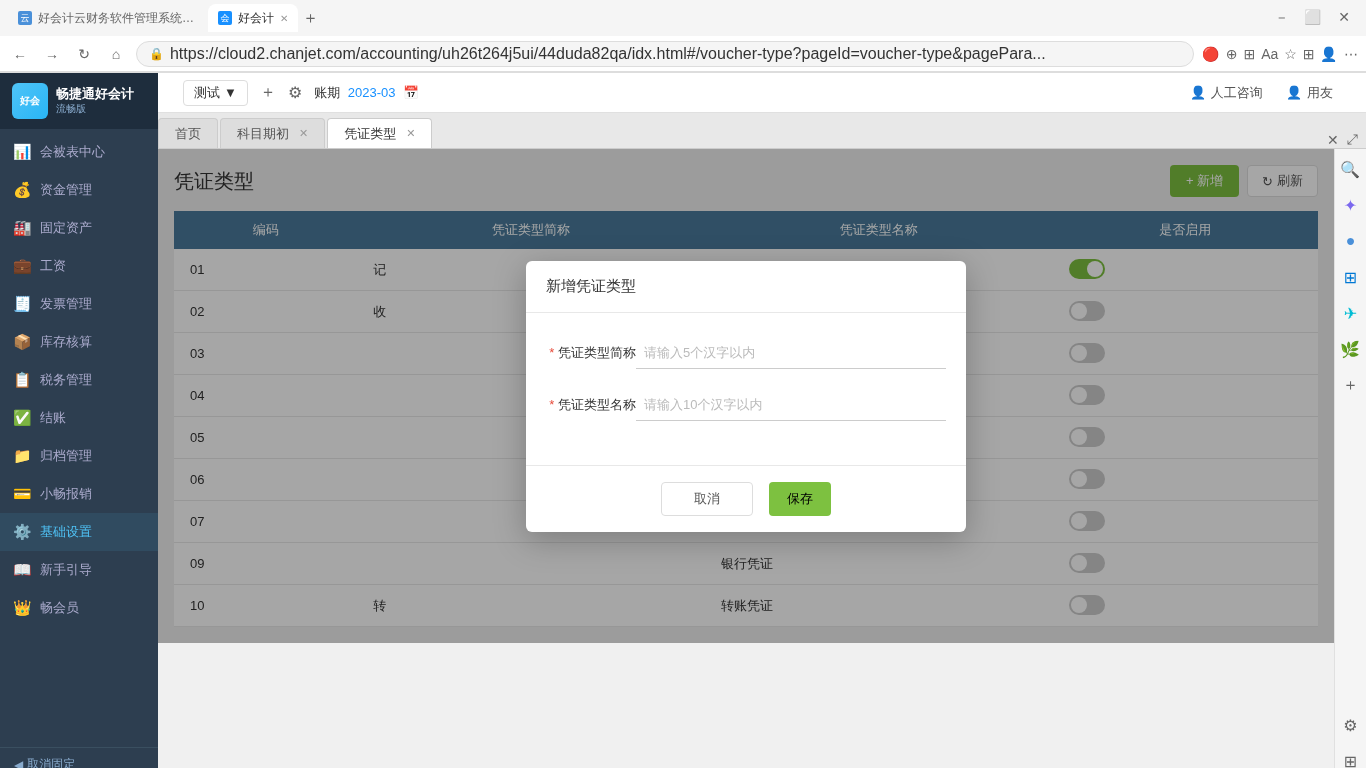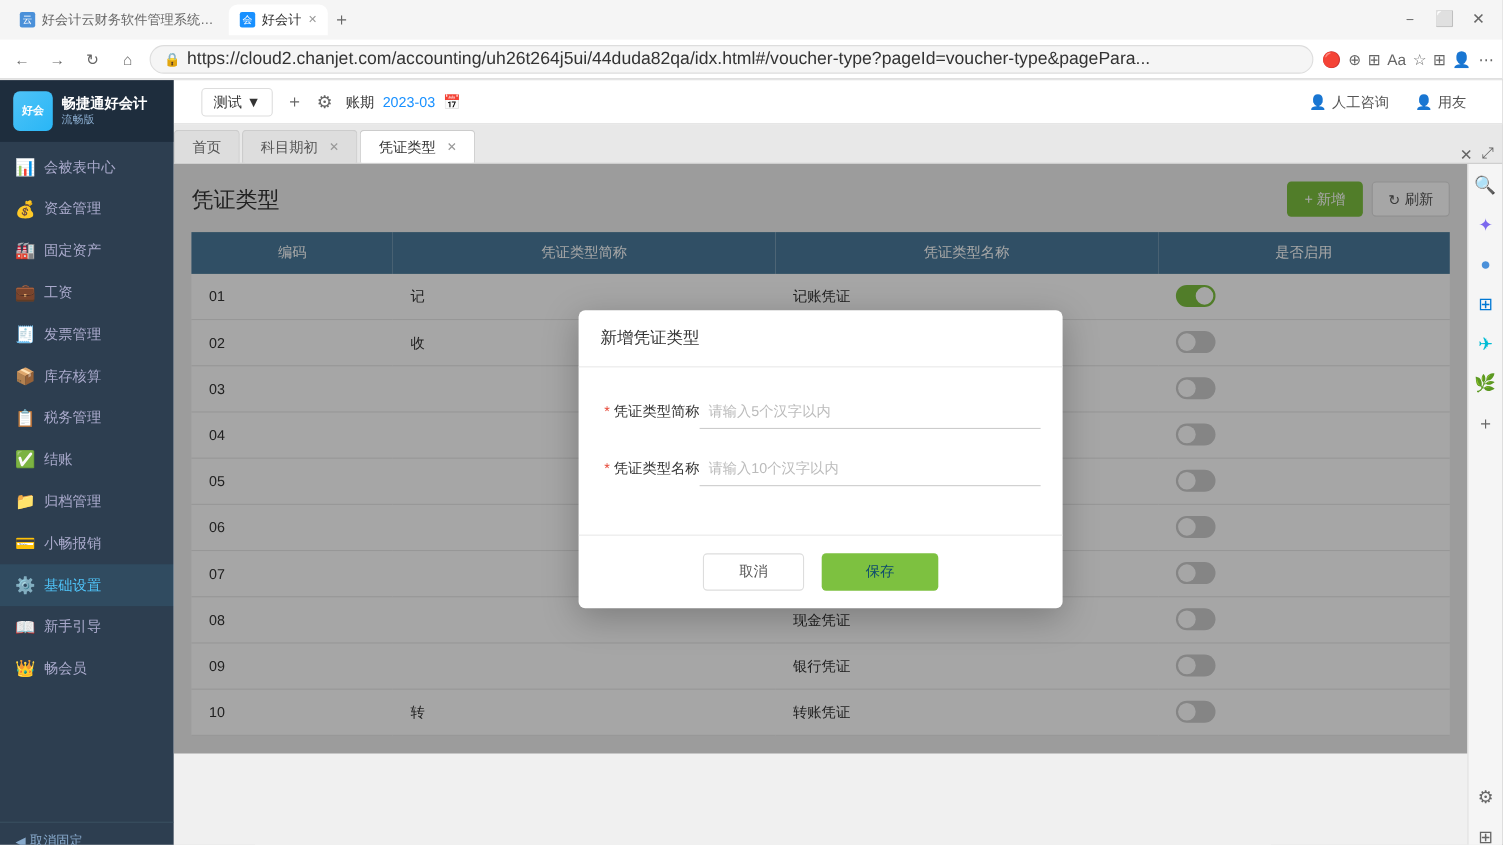--- a/index.html
+++ b/index.html
@@ -81,21 +81,21 @@
     
     .modal { background: white; border-radius: 6px; width: 440px; box-shadow: 0 8px 32px rgba(0,0,0,0.25); overflow: hidden; }
     .modal-header { padding: 16px 20px; border-bottom: 1px solid #e8e8e8; font-size: 15px; font-weight: 500; color: #333; }
     .modal-body { padding: 24px 20px; }
     .form-row { display: flex; align-items: center; margin-bottom: 20px; }
     .form-label { width: 90px; text-align: right; font-size: 13px; color: #333; flex-shrink: 0; }
     .form-input { flex: 1; height: 32px; border: none; border-bottom: 1px solid #ccc; outline: none; font-size: 13px; color: #a21caf; padding: 0 8px; }
     .form-input::placeholder { color: #bbb; }
     .modal-footer { padding: 16px 20px; display: flex; justify-content: center; gap: 16px; border-top: 1px solid #e8e8e8; }
     .btn-cancel { background: white; color: #555; border: 1px solid #ddd; border-radius: 4px; padding: 7px 32px; font-size: 13px; cursor: pointer; }
-    .btn-save { background: #7dc140; color: #0c4a6e; border: none; border-radius: 4px; padding: 7px 40px; font-size: 13px; cursor: pointer; }
+    .btn-save { background: #7dc140; color: #000000; border: none; border-radius: 4px; padding: 7px 18px; font-size: 13px; cursor: pointer; }
 
     
     .taskbar { height: 40px; background: #1a1a2e; display: flex; align-items: center; padding: 0 8px; }
 
     .content-wrapper { display: flex; flex: 1; overflow: hidden; }
     .inner-content { flex: 1; overflow-y: auto; }
   </style>
 </head>
 <body>
 
@@ -339,30 +339,20 @@
       <td>
         <div class="toggle off">
           <div class="toggle-thumb"></div>
         </div>
       </td>
     </tr>
                 <tr>
       <td>07</td>
       <td></td>
       <td>付款凭证</td>
-      <td>
-        <div class="toggle off">
-          <div class="toggle-thumb"></div>
-        </div>
-      </td>
-    </tr>
-                <tr>
-      <td>08</td>
-      <td></td>
-      <td>现金凭证</td>
       <td>
         <div class="toggle off">
           <div class="toggle-thumb"></div>
         </div>
       </td>
     </tr>
                 <tr>
       <td>09</td>
       <td></td>
       <td>银行凭证</td>

